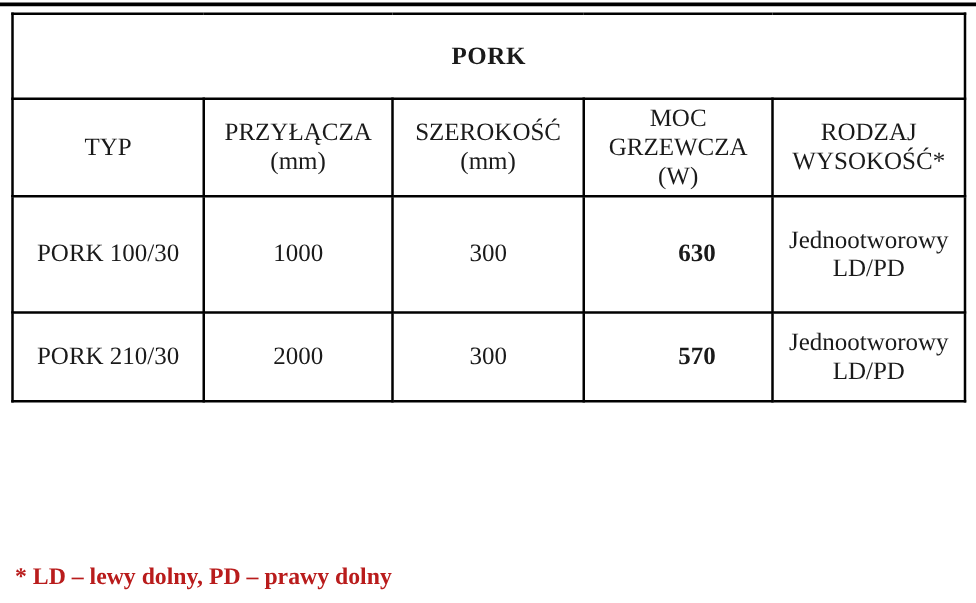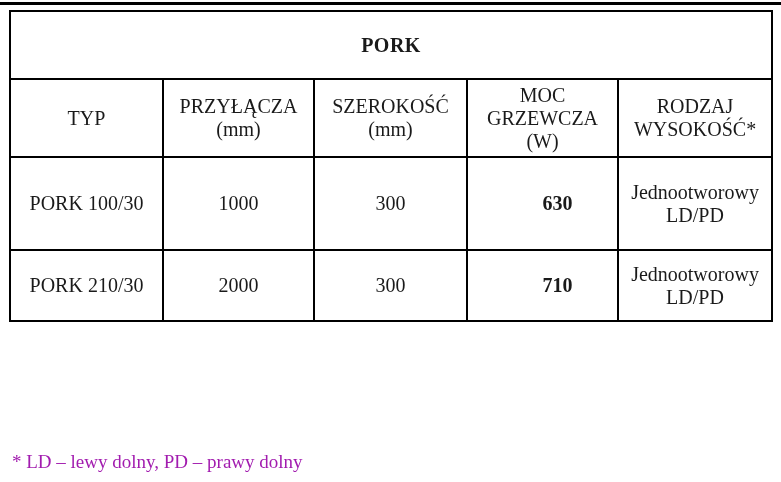--- a/index.html
+++ b/index.html
@@ -52,21 +52,22 @@
   tr.data-row-2 td { height: 65px; }
   tr.data-row-3 td { height: 87px; }
   .hline { display: block; }
   td.cell-power { font-weight: bold; padding-left: 36px; }
   .footnote {
     position: absolute;
     left: 12px;
     top: 450px;
     font-size: 19px;
     line-height: 24px;
-    color: #a21caf;
+    color: #b91c1c;
+    font-weight: bold;
   }
 </style>
 </head>
 <body>
 
 <div class="top-rule"></div>
 
 <table class="spec-table">
   <colgroup>
     <col style="width:153px">
@@ -112,19 +113,19 @@
       <td class="cell-typ">PORK 100/30</td>
       <td class="cell-height">1000</td>
       <td class="cell-width">300</td>
       <td class="cell-power">630</td>
       <td class="cell-connection">Jednootworowy LD/PD</td>
     </tr>
     <tr class="data-row-2">
       <td class="cell-typ">PORK 210/30</td>
       <td class="cell-height">2000</td>
       <td class="cell-width">300</td>
-      <td class="cell-power">710</td>
+      <td class="cell-power">570</td>
       <td class="cell-connection">Jednootworowy LD/PD</td>
     </tr>
   </tbody>
 </table>
 
 <div class="footnote">* LD – lewy dolny, PD – prawy dolny</div>
 
 </body></html>

